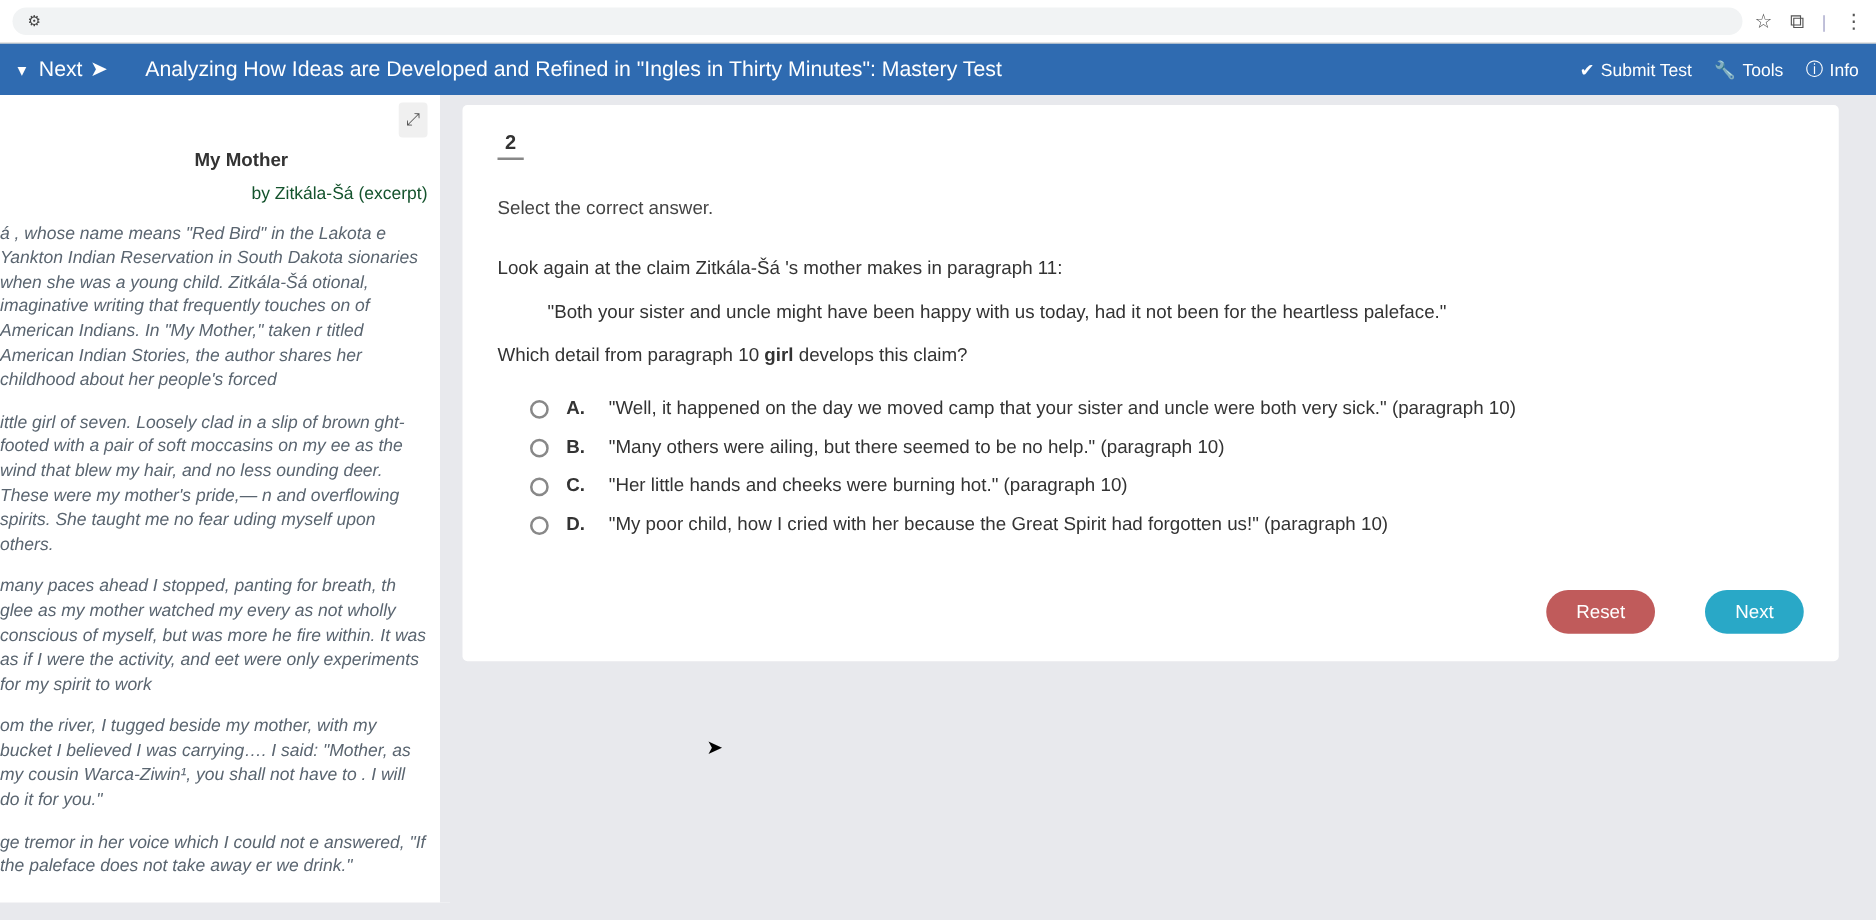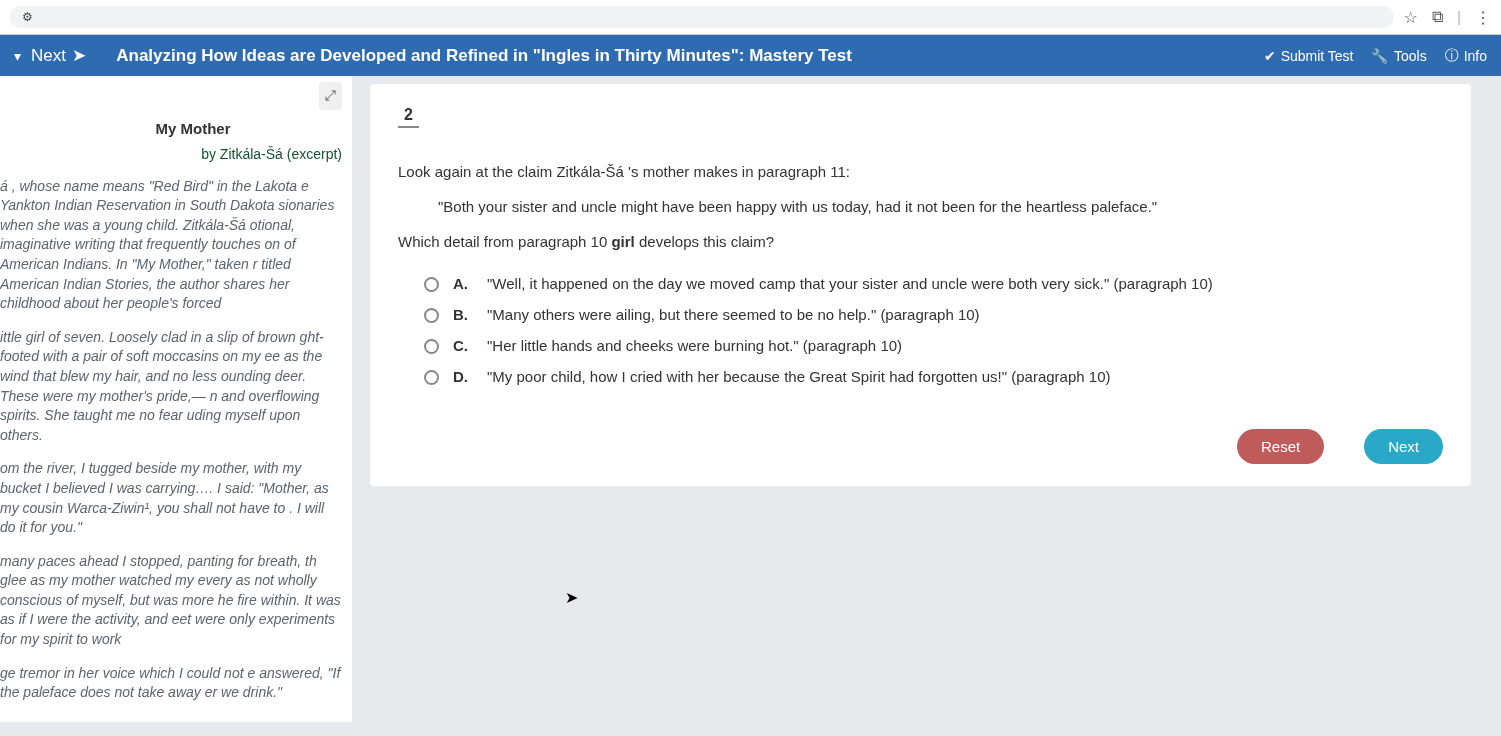--- a/index.html
+++ b/index.html
@@ -47,21 +47,21 @@
       margin-right: 10px;
       font-size: 14px;
     }
     .next-link {
       display: flex;
       align-items: center;
       gap: 6px;
       margin-right: 30px;
       font-weight: 400;
     }
-    .app-title { flex: 1; font-weight: bold; }
+    .app-title { flex: 1; }
     .header-actions {
       display: flex;
       gap: 18px;
       font-size: 14px;
       align-items: center;
     }
     .header-actions span { display: flex; align-items: center; gap: 5px; }
     .content-wrap {
       display: flex;
       height: calc(100% - 90px);
@@ -206,28 +206,29 @@
   </div>
 </div>
 
 <div class="content-wrap">
   <div class="passage-panel">
     <span class="expand-icon">⤢</span>
     <div class="passage-title">My Mother</div>
     <div class="passage-author">by Zitkála-Šá  (excerpt)</div>
     <p>á , whose name means "Red Bird" in the Lakota e Yankton Indian Reservation in South Dakota sionaries when she was a young child. Zitkála-Šá otional, imaginative writing that frequently touches on of American Indians. In "My Mother," taken r titled American Indian Stories, the author shares her childhood about her people's forced</p>
     <p>ittle girl of seven. Loosely clad in a slip of brown ght-footed with a pair of soft moccasins on my ee as the wind that blew my hair, and no less ounding deer. These were my mother's pride,— n and overflowing spirits. She taught me no fear uding myself upon others.</p>
+    <p>many paces ahead I stopped, panting for breath, th glee as my mother watched my every as not wholly conscious of myself, but was more he fire within. It was as if I were the activity, and eet were only experiments for my spirit to work</p>
     <p>om the river, I tugged beside my mother, with my bucket I believed I was carrying…. I said: "Mother, as my cousin Warca-Ziwin¹, you shall not have to . I will do it for you."</p>
-    <p>many paces ahead I stopped, panting for breath, th glee as my mother watched my every as not wholly conscious of myself, but was more he fire within. It was as if I were the activity, and eet were only experiments for my spirit to work</p>
     <p>ge tremor in her voice which I could not e answered, "If the paleface does not take away er we drink."</p>
   </div>
 
   <div class="question-area">
     <div class="question-card">
       <div class="question-num">2</div>
+      <div class="instruction">Select the correct answer.</div>
       <div class="stem">
         <span>Look again at the claim Zitkála-Šá 's mother makes in paragraph 11:</span>
         <span class="quote">"Both your sister and uncle might have been happy with us today, had it not been for the heartless paleface."</span>
         <span>Which detail from paragraph 10 <b>girl</b> develops this claim?</span>
       </div>
       <div class="options">
         <div class="opt-row">
           <span class="radio"></span>
           <span class="opt-letter">A.</span>
           <span>"Well, it happened on the day we moved camp that your sister and uncle were both very sick." (paragraph 10)</span>

